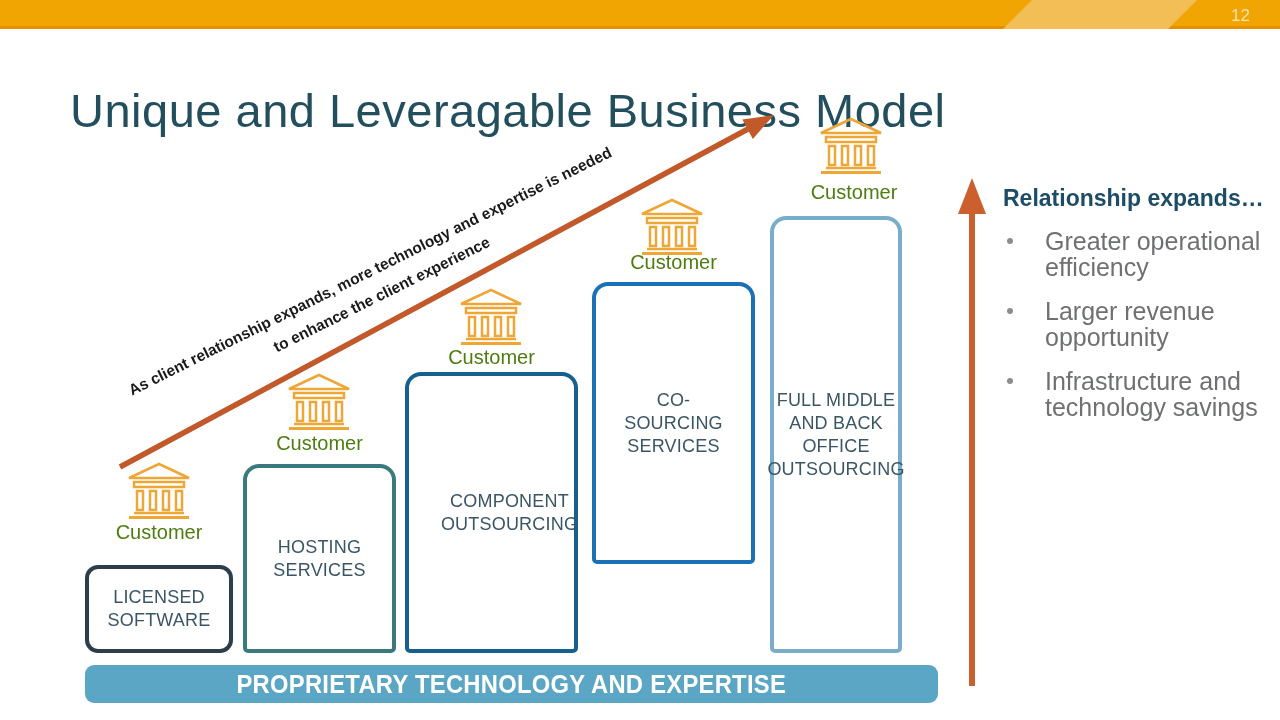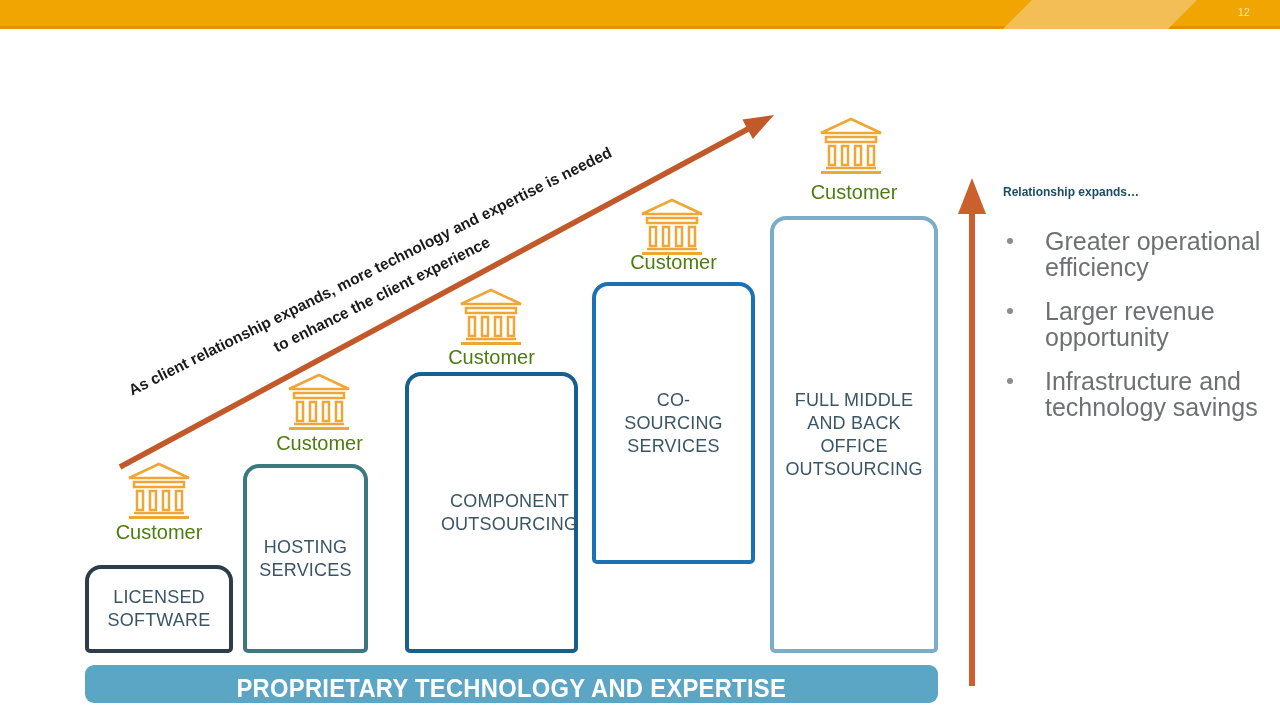--- a/index.html
+++ b/index.html
@@ -10,21 +10,21 @@
 
   
   .topbar { position:absolute; left:0; top:0; width:1280px; height:29px; }
   .topbar .bar-main { position:absolute; left:0; top:0; width:100%; height:26px; background:#F0A502; }
   .topbar .bar-line { position:absolute; left:0; top:26px; width:100%; height:3px; background:#E78F00; }
   .topbar .bar-band {
     position:absolute; left:1032px; top:0; width:165px; height:29px;
     background:#F3BE55; transform:skewX(-45deg); transform-origin:top left;
   }
   .page-number {
-    position:absolute; right:30px; top:6px; font-size:11px; color:#F8E3AE;
+    position:absolute; right:30px; top:6px; font-size:17px; color:#F8E3AE;
   }
 
   
   .title {
     position:absolute; left:70px; top:52px; width:1100px;
     font-size:47px; font-weight:400; color:#224E5D; letter-spacing:0.5px;
     white-space:nowrap;
   }
 
   
@@ -50,53 +50,53 @@
     border:4px solid #000; border-radius:16px 16px 5px 5px;
     display:flex; align-items:center; justify-content:center;
   }
   .svc {
     font-size:18px; color:#3A5666; line-height:23px; text-align:center;
     white-space:pre-line; letter-spacing:0.2px;
   }
 
   .s1 .bank { left:126px; top:461px; }
   .s1 .cust { left:85px;  top:521px; width:148px; }
-  .s1 .box  { left:85px;  top:565px; width:148px; height:88px;  border-color:#2C3E4B; }
+  .s1 .box  { left:85px;  top:565px; width:148px; height:88px;  border-color:#2C3E4B;border-radius:13px; }
 
   .s2 .bank { left:286px; top:372px; }
   .s2 .cust { left:243px; top:432px; width:153px; }
-  .s2 .box  { left:243px; top:464px; width:125px; height:189px; border-color:#3A7A7E; }
+  .s2 .box  { left:243px; top:464px; width:153px; height:189px; border-color:#3A7A7E; }
 
   .s3 .bank { left:458px; top:287px; }
   .s3 .cust { left:405px; top:346px; width:173px; }
   .s3 .box  { left:405px; top:372px; width:173px; height:281px; border-color:#16608F;padding-left:36px; }
 
   .s4 .bank { left:639px; top:197px; }
   .s4 .cust { left:592px; top:251px; width:163px; }
   .s4 .box  { left:592px; top:282px; width:163px; height:282px; border-color:#1C70B4; }
 
   .s5 .bank { left:818px; top:116px; }
   .s5 .cust { left:770px; top:181px; width:168px; }
-  .s5 .box  { left:770px; top:216px; width:168px; height:437px; border-color:#78AEC9; }
+  .s5 .box  { left:770px; top:216px; width:132px; height:437px; border-color:#78AEC9; }
 
   
   .banner {
     position:absolute; left:85px; top:665px; width:853px; height:38px;
     background:#5CA6C5; border-radius:9px;
-    display:flex; align-items:flex-end; justify-content:center;
+    display:flex; align-items:center; justify-content:center;
   }
   .banner span {
     color:#ffffff; font-size:25px; font-weight:bold; letter-spacing:0.3px;
     transform:scaleX(0.95);
   }
 
   
   .rp-heading {
     position:absolute; left:1003px; top:185px; width:270px;
-    font-size:12px; font-weight:bold; color:#1D4C66;
+    font-size:23px; font-weight:bold; color:#1D4C66;
   }
   .rp-bullets {
     position:absolute; left:1003px; top:228px; width:265px;
     list-style:none; margin:0; padding:0;
   }
   .rp-bullets li {
     position:relative; padding-left:42px; margin-bottom:18px;
     font-size:25px; line-height:26px; color:#6E7072;
   }
   .rp-bullets li::before {
@@ -109,20 +109,21 @@
 
 <div class="slide">
 
   <div class="topbar">
     <div class="bar-main"></div>
     <div class="bar-line"></div>
     <div class="bar-band"></div>
   </div>
   <div class="page-number">12</div>
 
+  <h1 class="title">Unique and Leveragable Business Model</h1>
 
   <svg class="arrow-layer" viewBox="0 0 1280 720">
     <g>
       <line x1="120" y1="467" x2="748" y2="129" stroke="#C2592B" stroke-width="5.5"></line>
       <polygon points="774,115 752.8,138.9 742.4,119.5" fill="#C2592B"></polygon>
     </g>
     <g>
       <line x1="972" y1="686" x2="972" y2="212" stroke="#CB5F2E" stroke-width="6"></line>
       <polygon points="972,178 958,214 986,214" fill="#CB5F2E"></polygon>
     </g>

